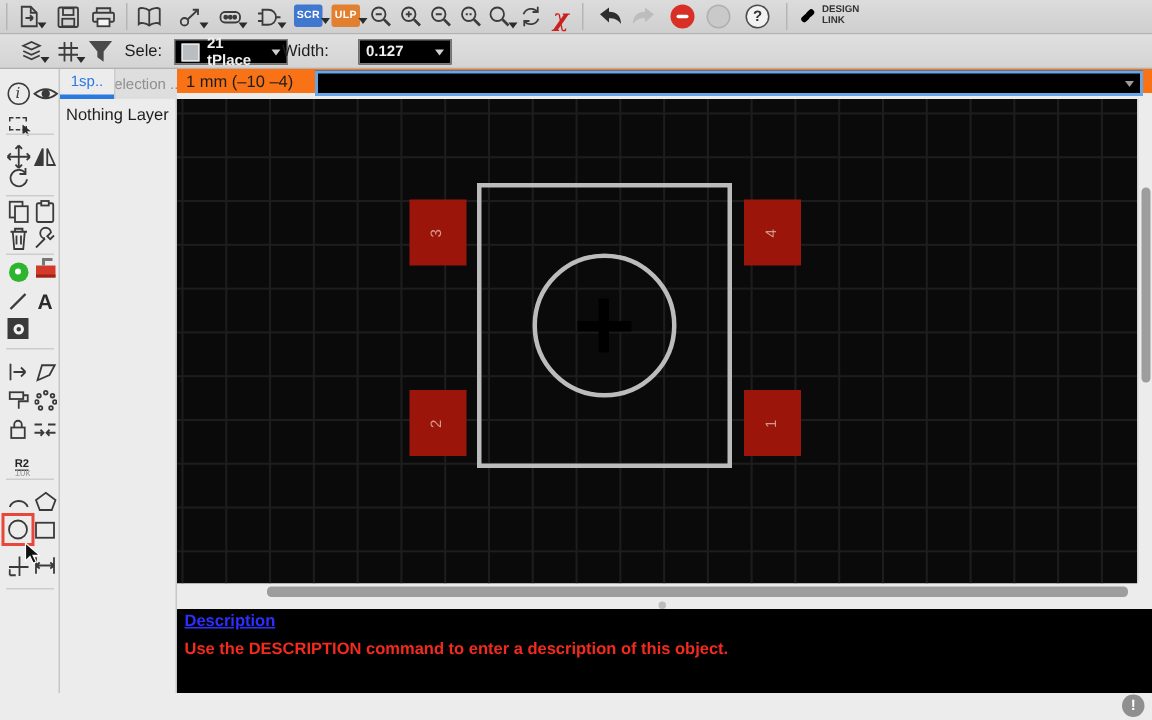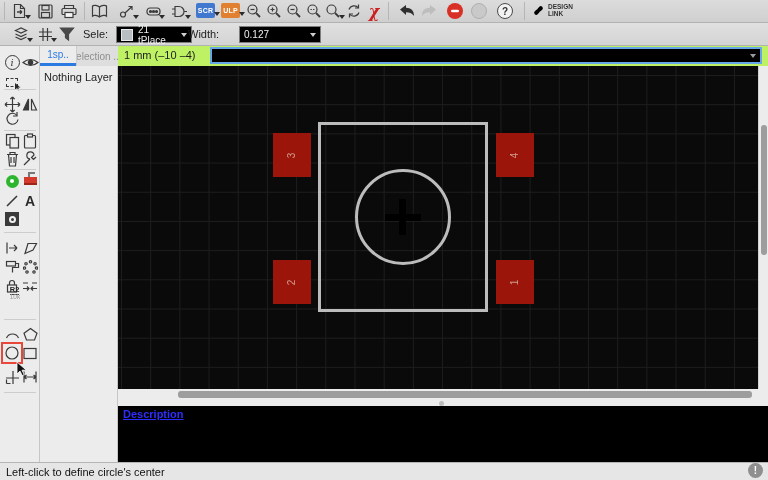--- a/index.html
+++ b/index.html
@@ -31,21 +31,21 @@
              justify-content:center; font-size:10px; font-weight:bold; color:#333;
              background:#f2f2f2; }
   .dlink { position:absolute; top:3px; display:flex; align-items:center; gap:3px; }
   .dlink .txt { font-size:6.5px; font-weight:bold; color:#333; line-height:7px; }
 
   
   .lbl { position:absolute; top:5px; font-size:11px; color:#1d1d1d; }
   .ddark { position:absolute; top:3px; height:17px; background:#000; border:1px solid #7d7d7d;
            display:flex; align-items:center; color:#efefef; font-size:10px; padding:0 4px; }
   .ddark .sw { width:12px; height:12px; background:#b9bec2; border:1px solid #e8e8e8; margin-right:5px; }
-  .ddark .dv { flex:1; }
+  .ddark .dv { flex:1;font-weight:bold; }
   .ddark .ca { width:0; height:0; border-left:3.5px solid transparent;
                border-right:3.5px solid transparent; border-top:4px solid #cfcfcf; margin-left:6px; }
 
   
   .ltools { position:absolute; left:0; top:46px; width:40px; height:416px;
             background:#ececec; border-right:1px solid #c6c6c6; }
   .tool { position:absolute; width:18px; height:18px; display:flex; align-items:center;
           justify-content:center; }
   .tool svg { stroke:#3a3a3a; fill:none; stroke-width:1.2; }
   .ldiv { position:absolute; left:4px; width:32px; height:1px; background:#cdcdcd; }
@@ -59,21 +59,21 @@
          background:#ececec; border-right:1px solid #c6c6c6; }
   .tabs { position:absolute; left:0; top:0; width:78px; height:20px; display:flex; }
   .tab { height:20px; display:flex; align-items:center; justify-content:center;
          font-size:10px; white-space:nowrap; overflow:hidden; }
   .tab.on { width:36px; color:#2a7ae2; border-bottom:3px solid #2a7ae2; background:#ececec; }
   .tab.off { width:42px; color:#8f8f8f; background:#dedede; border-left:1px solid #cccccc; }
   .insmsg { position:absolute; left:4px; top:25px; width:74px; white-space:nowrap;
             overflow:hidden; font-size:11px; color:#1e1e1e; }
 
   
-  .cbar { position:absolute; left:118px; top:46px; width:650px; height:28px; background:#bef264; }
+  .cbar { position:absolute; left:118px; top:46px; width:650px; height:16px; background:#f97316; }
   .coords { position:absolute; left:6px; top:3px; font-size:11px; color:#1d1d1d; white-space:nowrap; }
   .cmd { position:absolute; left:92px; top:1px; width:552px; height:17px; background:#000;
          border:2px solid #66a5e6; display:flex; align-items:center; justify-content:flex-end; }
   .cmd .ca { width:0; height:0; border-left:3.5px solid transparent; border-right:3.5px solid transparent;
              border-top:4px solid #9a9a9a; margin-right:4px; }
 
   
   .canvas { position:absolute; left:118px; top:66px; width:640px; height:323px;
             background-color:#0a0a0a;
             background-image:
@@ -316,21 +316,21 @@
     </div>
 
     <span class="lbl" style="left:83px">Sele:</span>
     <div class="ddark" style="left:116px; width:76px">
       <span class="sw"></span>
       <span class="dv">21 tPlace</span>
       <span class="ca"></span>
     </div>
 
     <span class="lbl" style="left:188px">Width:</span>
-    <div class="ddark" style="left:239px; width:82px">
+    <div class="ddark" style="left:239px; width:62px">
       <span class="dv">0.127</span>
       <span class="ca"></span>
     </div>
   </div>
 
   <div class="ltools">
     <div class="tool" style="left:3px; top:7px">
         <span class="icirc">
           <span>i</span>
         </span>
@@ -451,21 +451,21 @@
       <svg width="12" height="14" viewBox="0 0 12 14">
           <rect x="1.5" y="6" width="9" height="7"></rect>
           <path d="M3.5 6 v-2 a2.5 2.5 0 0 1 5 0 v2"></path>
         </svg>
     </div>
     <div class="tool" style="left:21px; top:231px">
       <svg width="16" height="12" viewBox="0 0 16 12">
           <path d="M1 3 h5 M10 3 h5 M1 8.5 h4 M11 8.5 h4 M5 8.5 l2 0 m-2 -2 l2 2 -2 2 M11 8.5 l-2 0 m2 -2 l-2 2 2 2"></path>
         </svg>
     </div>
-    <div class="tool" style="left:3px; top:238px; width:24px">
+    <div class="tool" style="left:3px; top:257px; width:24px">
       <span class="nv">
         <span class="n">R2</span>
         <span class="v">10k</span>
       </span>
     </div>
     <div class="ldiv" style="top:273px"></div>
 
     <div class="tool" style="left:3px; top:279px">
       <svg width="15" height="10" viewBox="0 0 15 10">
           <path d="M1.5 9 A6.5 6.5 0 0 1 13.5 9"></path>
@@ -543,22 +543,20 @@
     </div>
   <div class="hsb">
       <div class="th"></div>
     </div>
   <div class="splitdot">
       <i></i>
     </div>
 
   <div class="desc">
     <a href="#">Description</a>
-  </div>
-
-  <div class="status">
-    <span>Left-click to define circle's center</span>
-  </div>
+    <p>Use the DESCRIPTION command to enter a description of this object.</p>
+  </div>
+
   <div class="notif">
     <span>!</span>
   </div>
 
 </div>
 
 </body></html>

